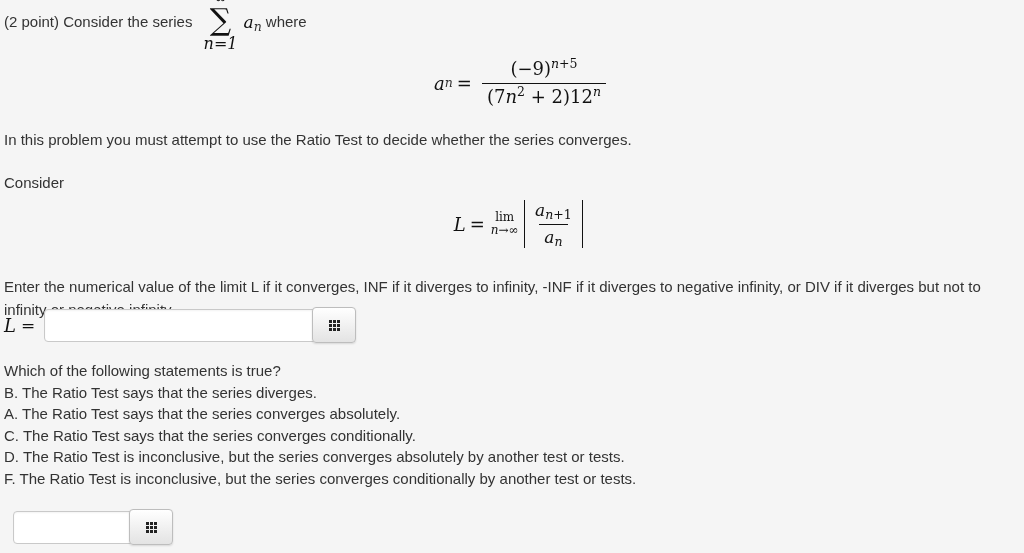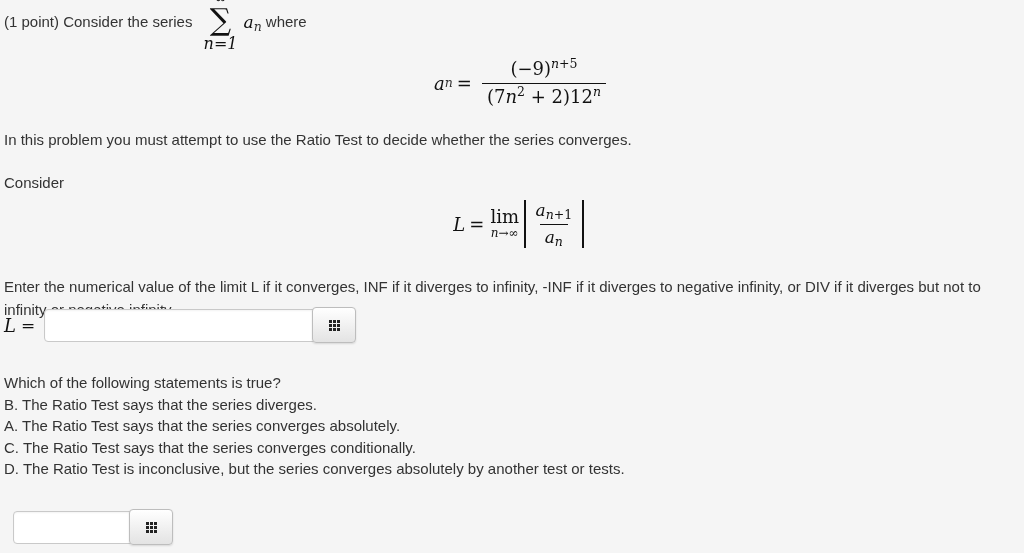--- a/index.html
+++ b/index.html
@@ -30,21 +30,21 @@
   #formula1 { top:58px; }
   #formula2 { top:200px; }
   .fshift { display:flex; align-items:center; margin-left:16px; }
   .frac { display:inline-flex; flex-direction:column; align-items:center; font-size:18px; margin-left:6px; }
   .frac .num { padding:0 5px 2px; line-height:1.25; }
   .frac .den { border-top:1.5px solid #111; padding:2px 5px 0; line-height:1.25; }
   .frac.small { font-size:17px; margin:0 2px;align-items:center; }
   .eqsign { margin:0 4px; font-size:18px; }
   .vbar { width:1.5px; height:48px; background:#111; margin:0 3px; }
   .limstack { display:inline-flex; flex-direction:column; align-items:center; line-height:1.05; margin:0 2px; }
-  .limstack .limword { font-size:18px; }
+  .limstack .limword { font-size:12px; }
   .limstack .limsub  { font-size:12px; }
 
   
   .para { position:absolute; left:4px; }
   #para1   { top:131px; }
   #compute { top:174px; }
   #para2   { top:276px; line-height:22.5px; }
 
   
   .answer-row { position:absolute; left:4px; display:flex; align-items:center; }
@@ -68,27 +68,27 @@
   }
   .grid-icon-wrap { width:11px; height:11px; display:inline-block; position:relative; }
   .grid-icon {
     position:absolute; top:0; left:0; width:3px; height:3px; background:#222;
     box-shadow: 4px 0 0 #222, 8px 0 0 #222,
                 0 4px 0 #222, 4px 4px 0 #222, 8px 4px 0 #222,
                 0 8px 0 #222, 4px 8px 0 #222, 8px 8px 0 #222;
   }
 
   
-  #mcblock { position:absolute; left:4px; top:372px; line-height:21.5px; }
+  #mcblock { position:absolute; left:4px; top:360px; line-height:21.5px; }
 </style>
 </head>
 <body>
 
 <div id="line1">
-  <span>(1 point) Consider the series </span>
+  <span>(2 point) Consider the series </span>
   <span class="bigop math">
     <span class="inf">∞</span>
     <span class="sigma">∑</span>
     <span class="limits it">n=1</span>
   </span>
   <span><span class="math it" style="font-size:17px">a</span><sub class="msub it">n</sub></span>
   <span> where</span>
 </div>
 
 <div id="formula1" class="formula-row">
@@ -139,20 +139,21 @@
       </span>
   </button>
 </div>
 
 <div id="mcblock">
   <div>Which of the following statements is true?</div>
   <div>B. The Ratio Test says that the series diverges.</div>
   <div>A. The Ratio Test says that the series converges absolutely.</div>
   <div>C. The Ratio Test says that the series converges conditionally.</div>
   <div>D. The Ratio Test is inconclusive, but the series converges absolutely by another test or tests.</div>
+  <div>F. The Ratio Test is inconclusive, but the series converges conditionally by another test or tests.</div>
 </div>
 
 <div id="letterrow" class="answer-row">
   <input id="letter-input" class="answer-input" type="text" value="" style="">
   <button class="grid-btn">
     <span class="grid-icon-wrap">
         <span class="grid-icon"></span>
       </span>
   </button>
 </div>

